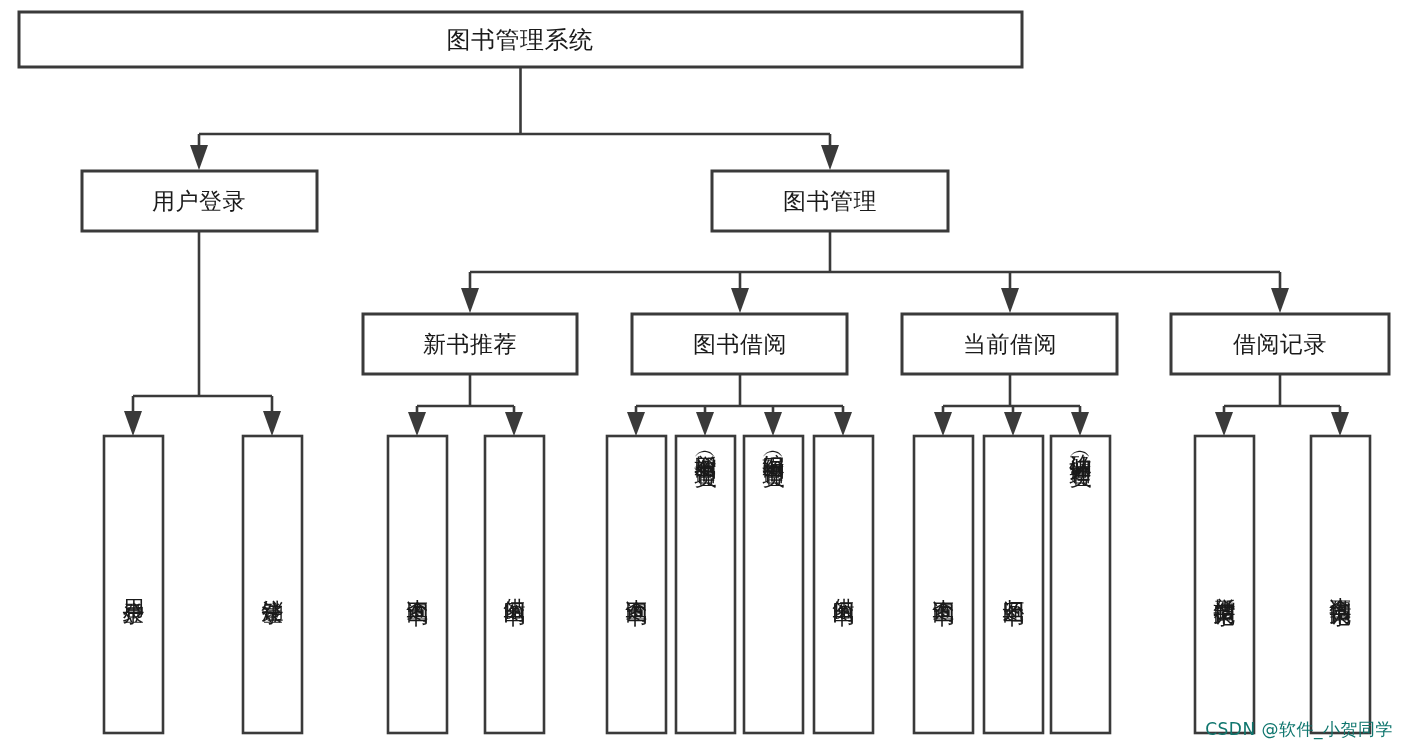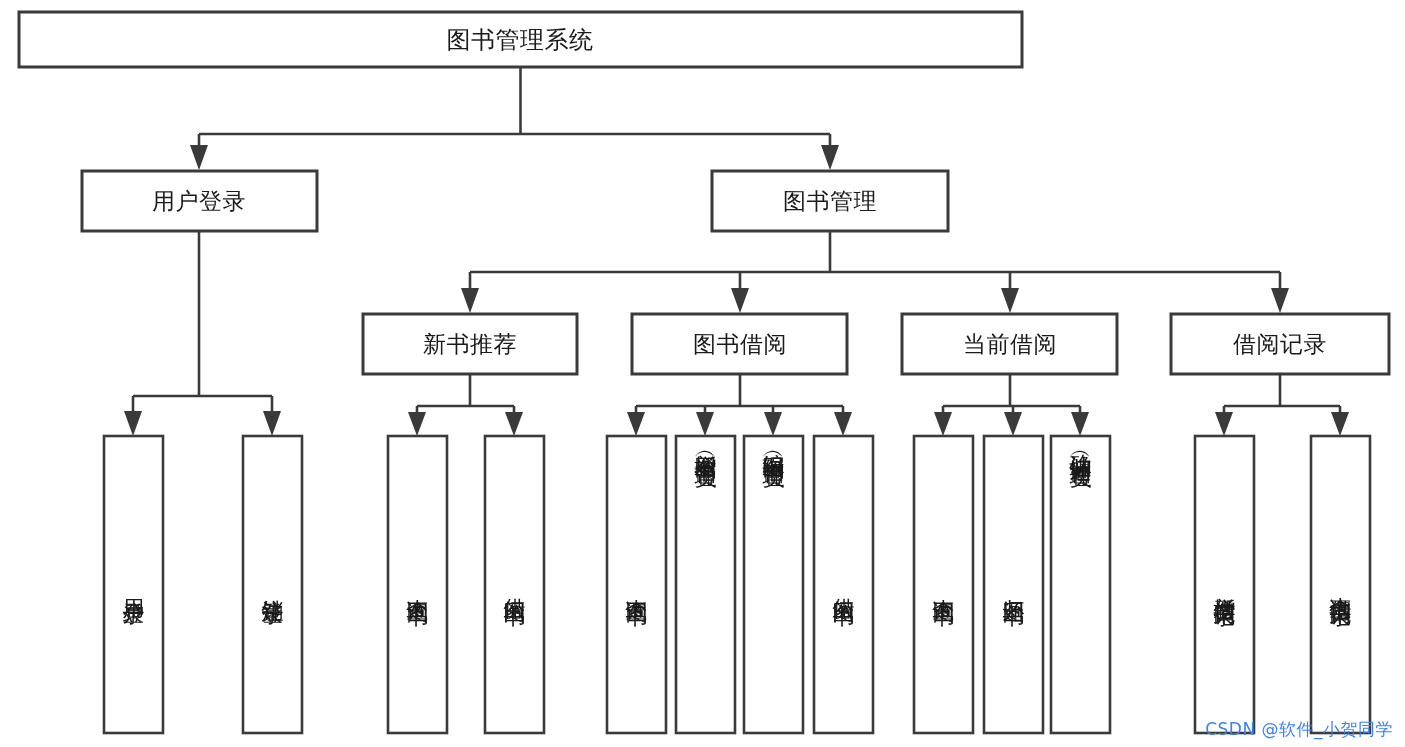--- a/index.html
+++ b/index.html
@@ -80,21 +80,21 @@
     letter-spacing: 2px;
     white-space: nowrap;
     text-align: center;
   }
   .watermark {
     position: absolute;
     right: 12px;
     bottom: 6px;
     font-family: "DejaVu Sans", "Liberation Sans", sans-serif;
     font-size: 17px;
-    color: #3b82f6;
+    color: #0f766e;
     letter-spacing: 0.5px;
     user-select: none;
     white-space: nowrap;
   }
 </style>
 </head>
 <body>
 
 <div id="diagram-root">
 

